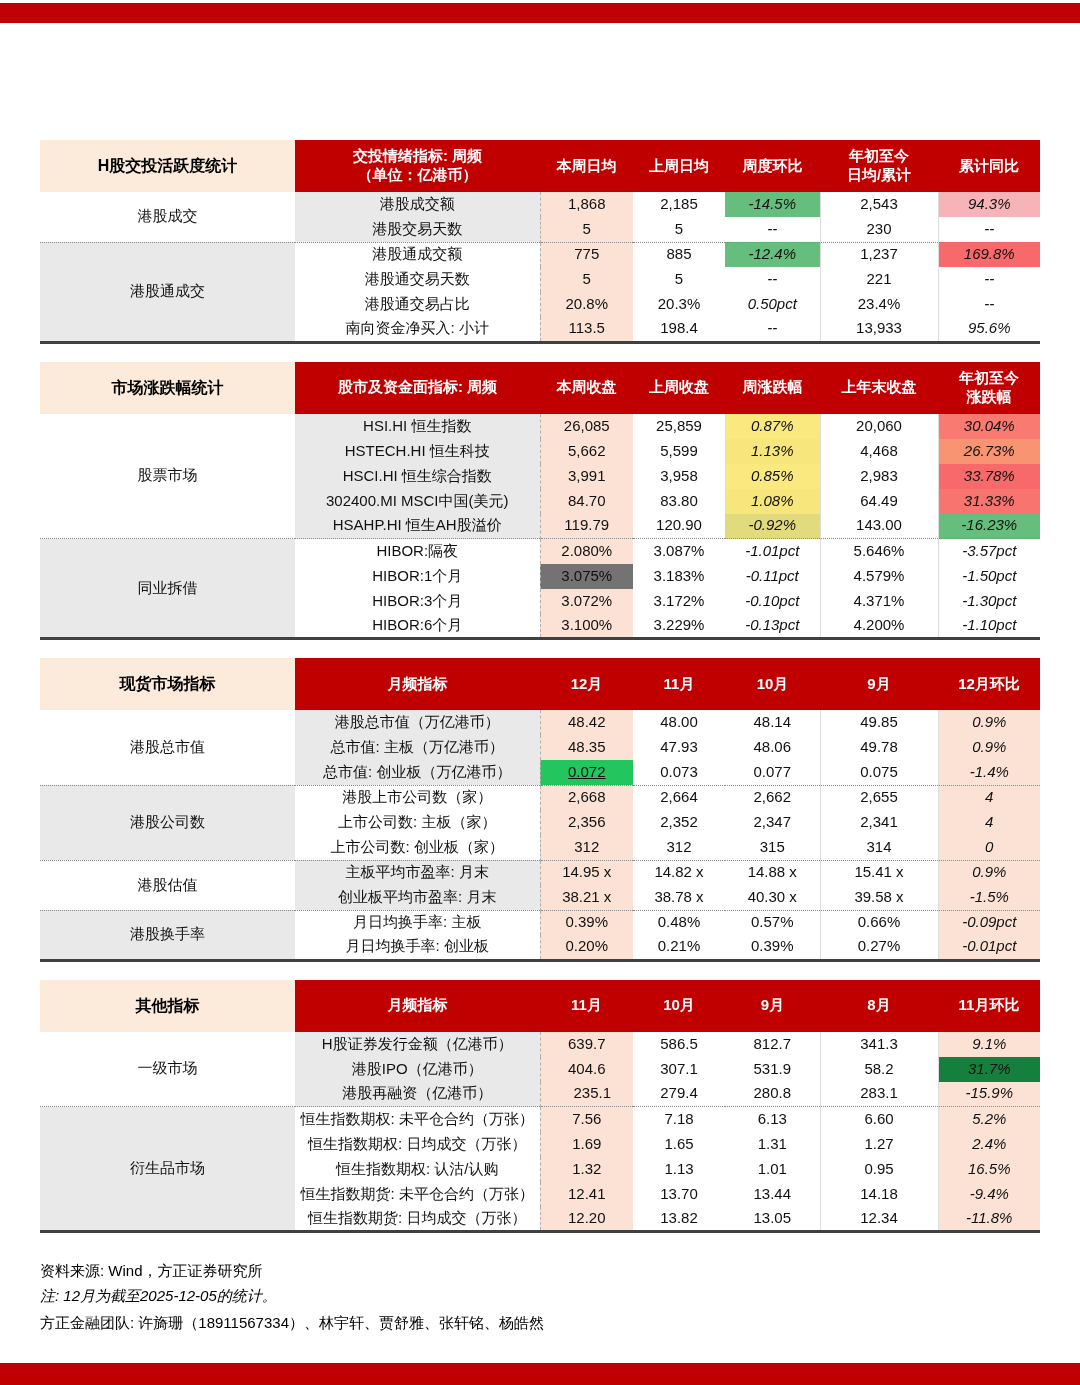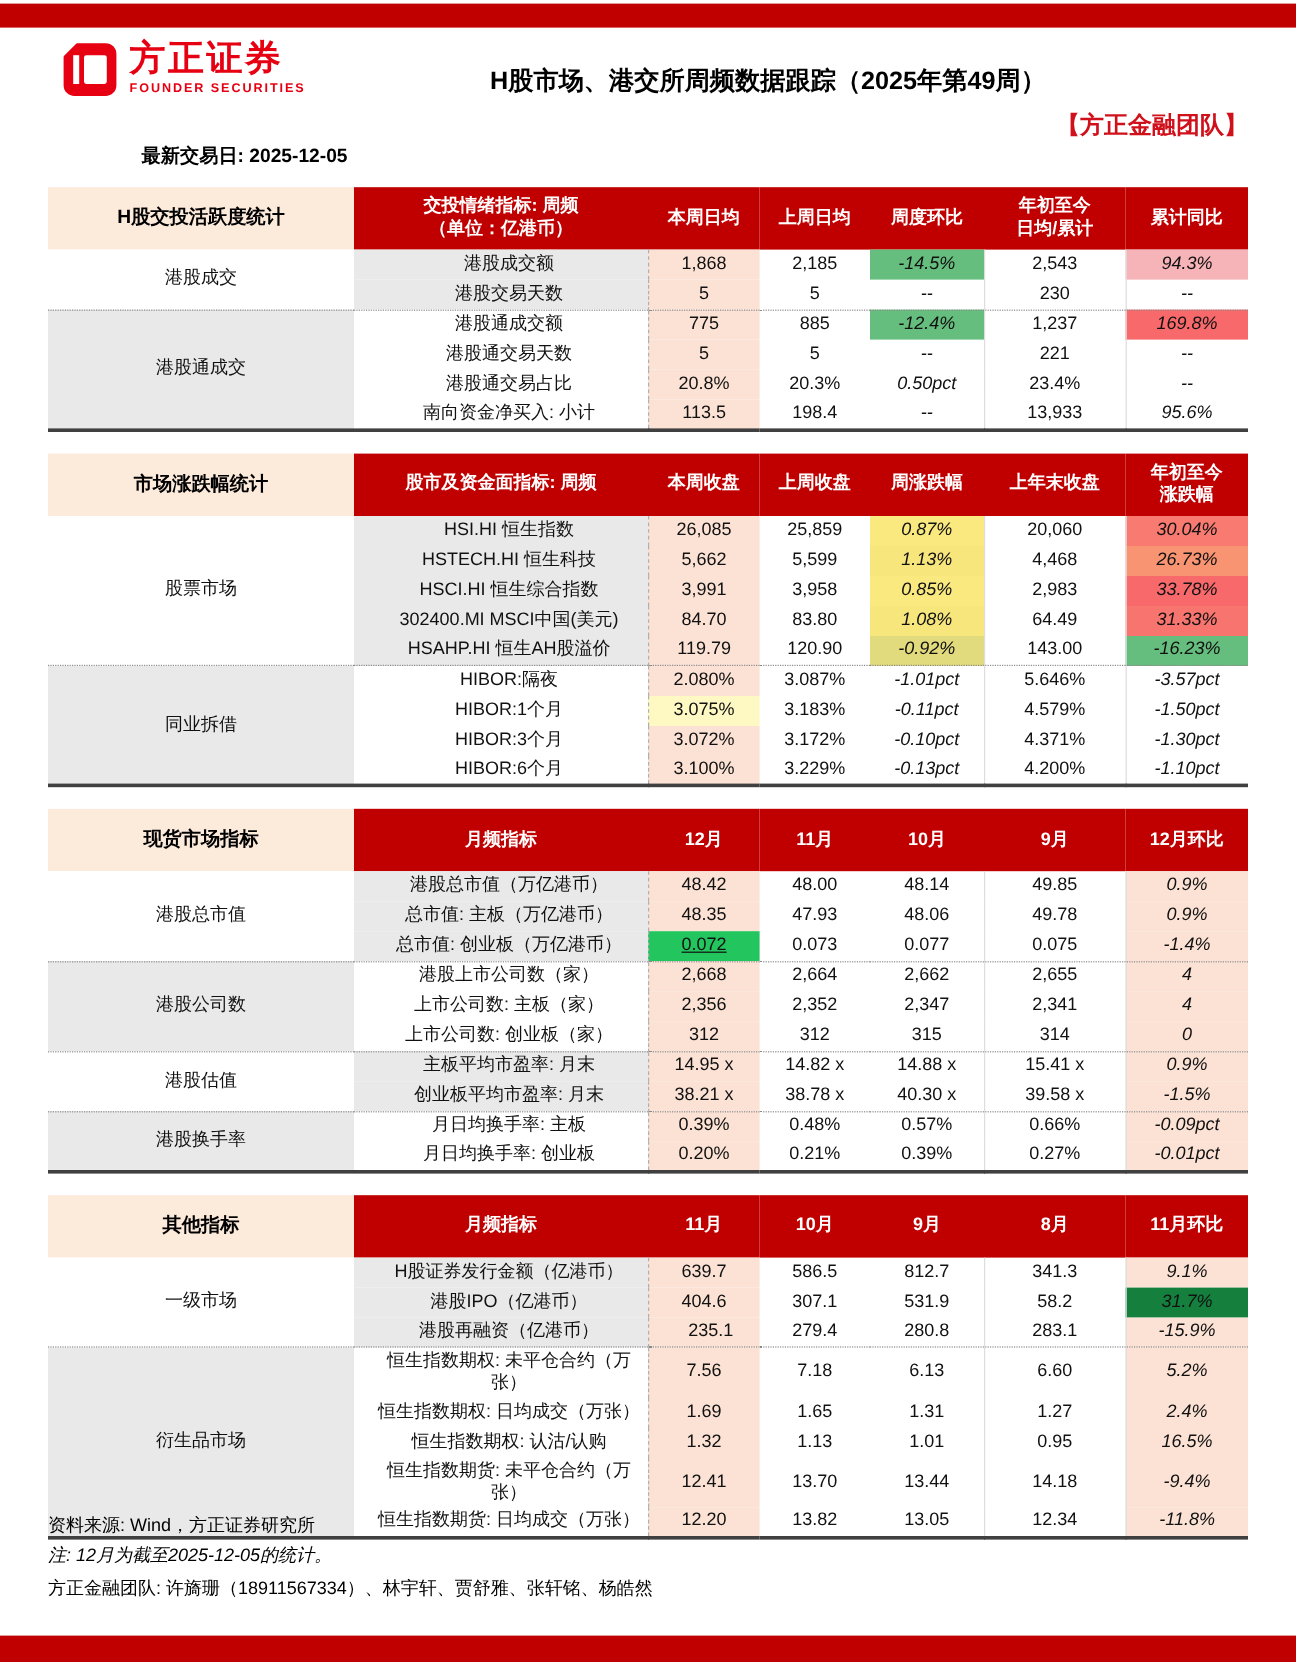--- a/index.html
+++ b/index.html
@@ -11,65 +11,48 @@
 
   .header { position:absolute; top:23px; left:0; width:1080px; height:125px; }
   .logo { position:absolute; left:52px; top:10px; display:flex; align-items:flex-start; }
   .logo-text { margin-left:8px; }
   .logo-cn { color:#E60012; font-weight:bold; font-size:30px; line-height:32px; letter-spacing:2px; }
   .logo-en { color:#E60012; font-size:10.5px; font-weight:bold; letter-spacing:1.6px; margin-top:3px; }
   .title { position:absolute; left:240px; top:30px; width:800px; text-align:center; font-size:21px; font-weight:bold; color:#000; }
   .badge { position:absolute; right:40px; top:68px; font-size:20px; font-weight:bold; color:#D0101A; }
   .dateline { position:absolute; left:118px; top:97px; font-size:16px; font-weight:700; color:#000; }
 
-  #tables { position:absolute; top:156px; left:0; width:1080px; }
+  #tables { position:absolute; top:140px; left:0; width:1080px; }
   table.report { border-collapse:collapse; table-layout:fixed; width:1000px; margin:0 0 0 40px; border-bottom:3px solid #404040; }
   table.report + table.report { margin-top:18px; }
   .report td { text-align:center; vertical-align:middle; padding:2px 2px; height:25px; font-size:15px; color:#111; line-height:1.25; }
   .report tr.hdr td { background:#C00000; color:#fff; font-weight:bold; white-space:pre-line; height:52px; font-size:15px; }
   .report tr.hdr td.corner { background:#FCEADB; color:#000; font-size:16px; font-weight:bold; }
   .report td.glabel { background:#fff; font-size:15px; }
   .report td.glabel.alt { background:#E9E9E9; }
-  .report td.ind { background:#E9E9E9; font-size:15px;padding-left:16px; }
+  .report td.ind { background:#E9E9E9; font-size:15px; }
   .report td.ind.alt { background:#fff; }
   .report tr.gsep td { border-top:1px dotted #8a8a8a; }
   .report td.val.c0 { border-left:1px dashed #b0b0b0; }
   .report td.val.c3, .report td.val.c4 { border-left:1px solid #dddddd; }
   .report td.b { font-weight:normal; }
   .report td.i { font-style:italic; }
 
   .footer { position:relative; top:1262px; left:40px; width:1000px; font-size:15px; color:#000; }
   .footer .src { margin-bottom:6px; }
   .footer .note { font-style:italic; margin-bottom:8px; }
   .footer .disclaimer { font-weight:bold; margin:0 0 10px 75px; width:880px; line-height:1.55; }
   .footer .team { font-size:15px; }
 </style>
 </head>
 <body>
 
 <div class="page">
   <div class="topbar"></div>
 
-  <div class="header">
-    <div class="logo">
-      <svg width="48" height="48" viewBox="0 0 48 48">
-        <rect x="1" y="3" width="44" height="44" rx="9" fill="#E60012"></rect>
-        <polygon points="0,15 15,0 7,0 0,7" fill="#ffffff"></polygon>
-        <rect x="9" y="13" width="5" height="24" fill="#ffffff"></rect>
-        <rect x="18" y="13" width="19" height="24" rx="2" fill="#ffffff"></rect>
-      </svg>
-      <div class="logo-text">
-        <div class="logo-cn">方正证券</div>
-        <div class="logo-en">FOUNDER SECURITIES</div>
-      </div>
-    </div>
-    <div class="title">H股市场、港交所周频数据跟踪（2025年第49周）</div>
-    <div class="badge">【方正金融团队】</div>
-    <div class="dateline">最新交易日: 2025-12-05</div>
-  </div>
 
   <div id="tables">
       <table class="report">
         <colgroup>
           <col style="width: 255px;">
           <col style="width: 245px;">
           <col style="width: 93px;">
           <col style="width: 92px;">
           <col style="width: 95px;">
           <col style="width: 118px;">
@@ -205,21 +188,21 @@
             <td rowspan="4" class="glabel alt">同业拆借</td>
             <td class="ind alt">HIBOR:隔夜</td>
             <td class="val c0 b" style="background: rgb(251, 226, 213);">2.080%</td>
             <td class="val c1">3.087%</td>
             <td class="val c2 i">-1.01pct</td>
             <td class="val c3">5.646%</td>
             <td class="val c4 i">-3.57pct</td>
           </tr>
           <tr>
             <td class="ind alt">HIBOR:1个月</td>
-            <td class="val c0" style="background: #fef9c3;">3.075%</td>
+            <td class="val c0" style="background: #737373;">3.075%</td>
             <td class="val c1">3.183%</td>
             <td class="val c2 i">-0.11pct</td>
             <td class="val c3">4.579%</td>
             <td class="val c4 i">-1.50pct</td>
           </tr>
           <tr>
             <td class="ind alt">HIBOR:3个月</td>
             <td class="val c0" style="background: rgb(251, 226, 213);">3.072%</td>
             <td class="val c1">3.172%</td>
             <td class="val c2 i">-0.10pct</td>

